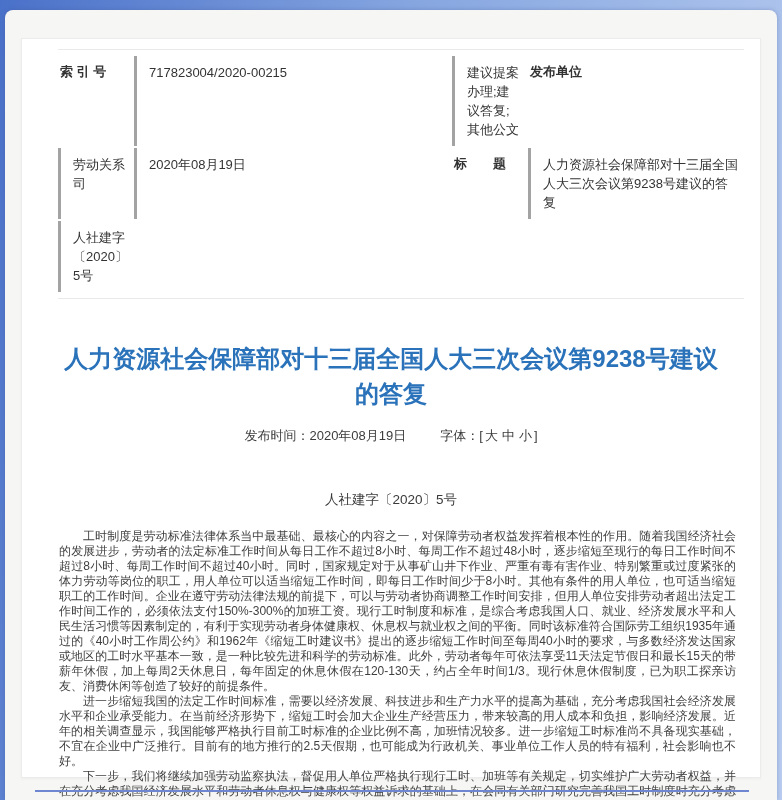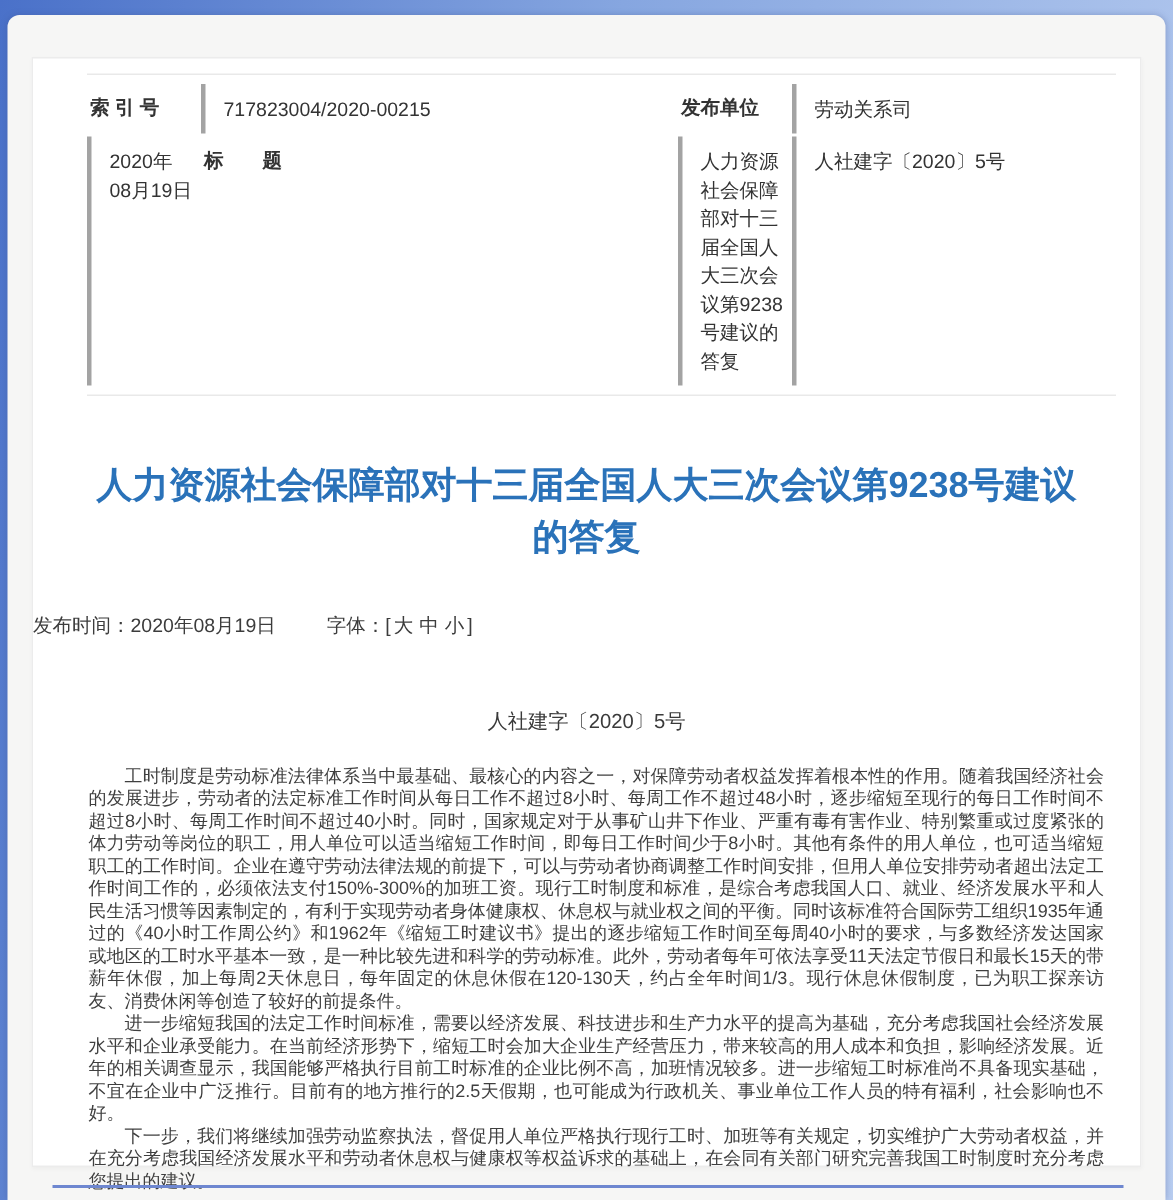--- a/index.html
+++ b/index.html
@@ -56,21 +56,22 @@
   .doc-title {
     margin: 42px 36px 0 36px;
     text-align: center;
     font-size: 24px;
     font-weight: bold;
     color: #2a72b9;
     line-height: 35px;
   }
   
   .publish-row {
-    margin-top: 32px;
+    margin-top: 16px;
+    text-align: center;
     font-size: 13px;
     color: #3c3c3c;
   }
   .publish-row .gap { display: inline-block; width: 34px; }
   .font-size-link {
     color: #3c3c3c;
     text-decoration: none;
     cursor: pointer;
     margin: 0 2px;
   }
@@ -106,20 +107,21 @@
 </head>
 <body>
 
 <div class="page-panel">
   <div class="doc-card">
 
     <div class="meta-wrap">
       <div class="meta-grid">
         <div class="meta-label">索 引 号</div>
         <div class="meta-value">717823004/2020-00215</div>
+        <div class="meta-value">建议提案办理;建议答复;其他公文</div>
 
         <div class="meta-label">发布单位</div>
         <div class="meta-value">劳动关系司</div>
         <div class="meta-value">2020年08月19日</div>
 
         <div class="meta-label">标　　题</div>
         <div class="meta-value">人力资源社会保障部对十三届全国人大三次会议第9238号建议的答复</div>
         <div class="meta-value">人社建字〔2020〕5号</div>
       </div>
     </div>

